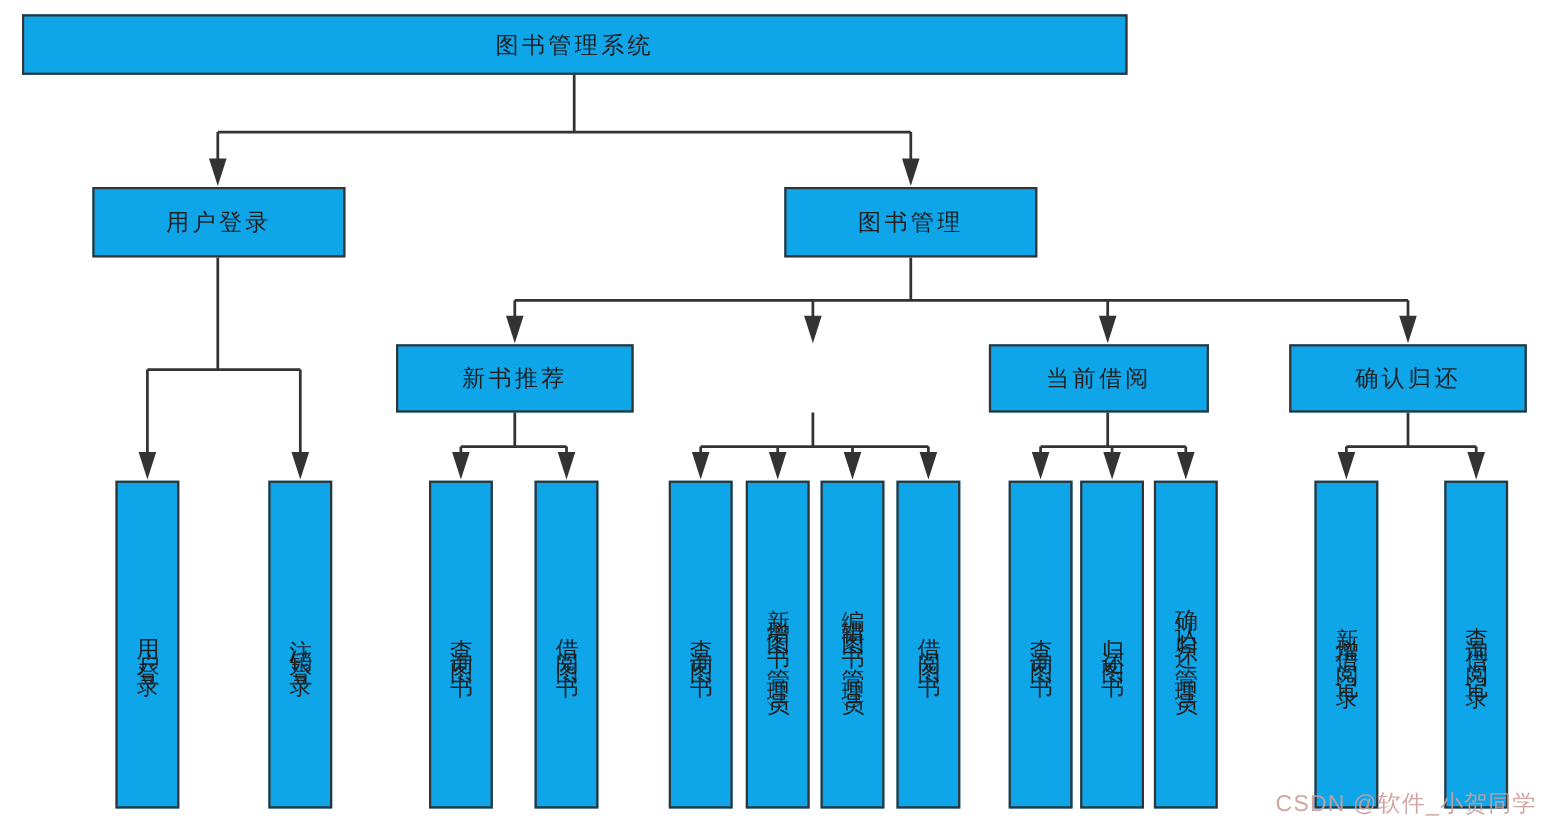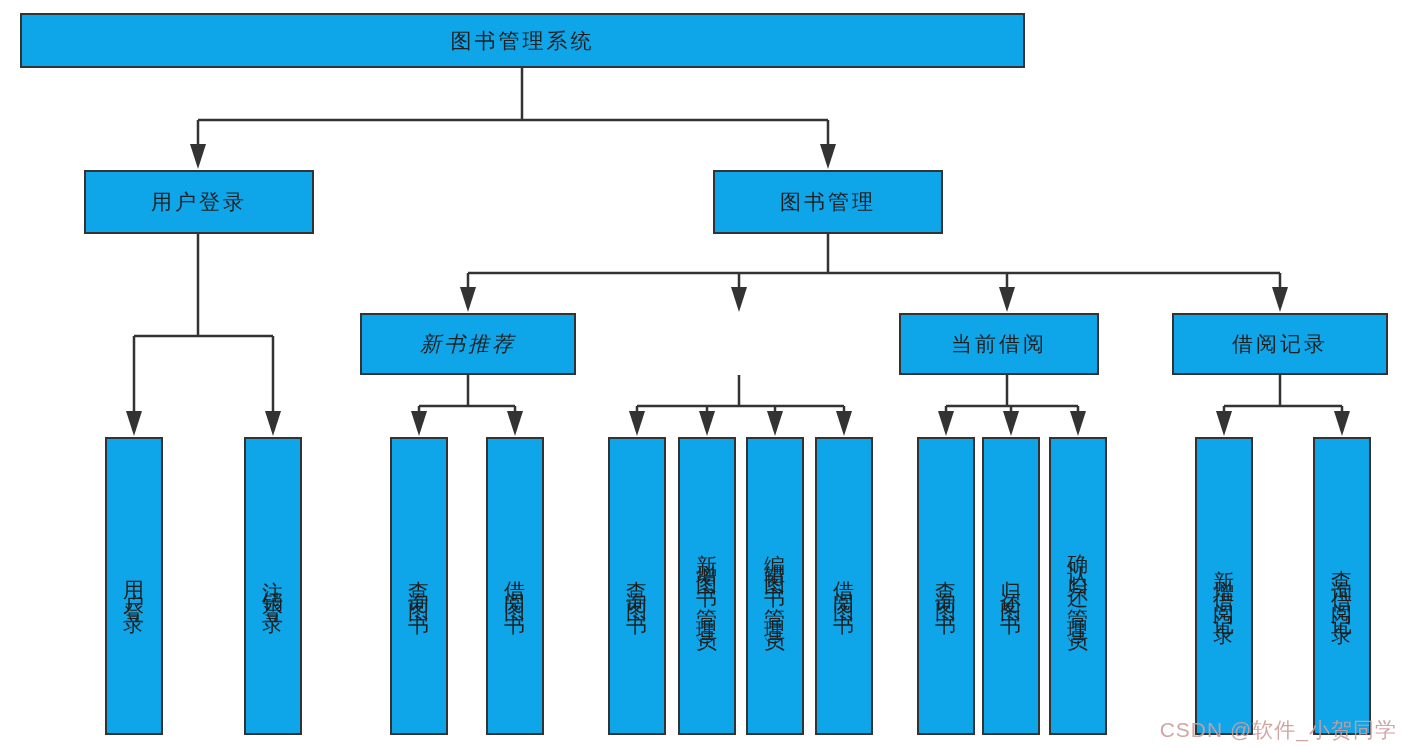--- a/index.html
+++ b/index.html
@@ -84,28 +84,28 @@
     <span class="h-label">图书管理系统</span>
   </div>
 
   <div class="box" style="left:84px;top:170px;width:230px;height:64px;">
     <span class="h-label">用户登录</span>
   </div>
   <div class="box" style="left:713px;top:170px;width:230px;height:64px;">
     <span class="h-label">图书管理</span>
   </div>
 
-  <div class="box" style="left:360px;top:313px;width:216px;height:62px;font-style:italic;">
+  <div class="box" style="left:360px;top:313px;width:216px;height:62px;">
     <span class="h-label">新书推荐</span>
   </div>
   <div class="box" style="left:899px;top:313px;width:200px;height:62px;">
     <span class="h-label">当前借阅</span>
   </div>
   <div class="box" style="left:1172px;top:313px;width:216px;height:62px;">
-    <span class="h-label">借阅记录</span>
+    <span class="h-label">确认归还</span>
   </div>
 
   <div class="box leaf" style="left:105px;">
     <span class="v-label">用户登录</span>
   </div>
   <div class="box leaf" style="left:244px;">
     <span class="v-label">注销登录</span>
   </div>
 
   <div class="box leaf" style="left:390px;">

